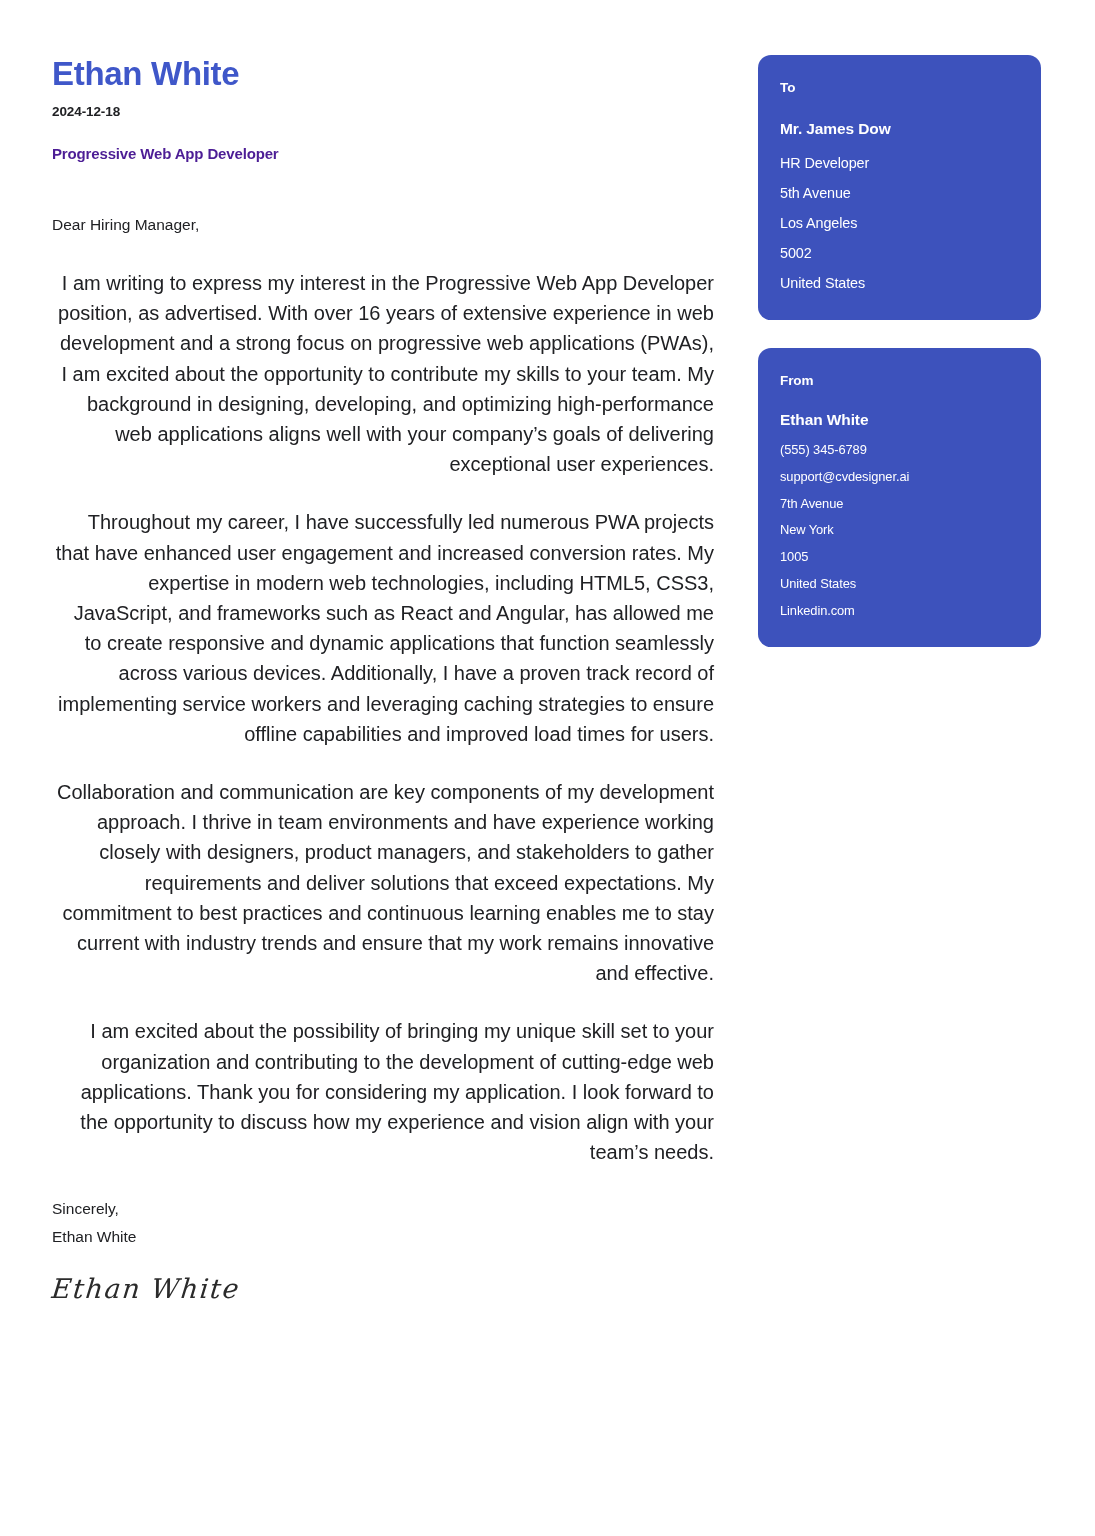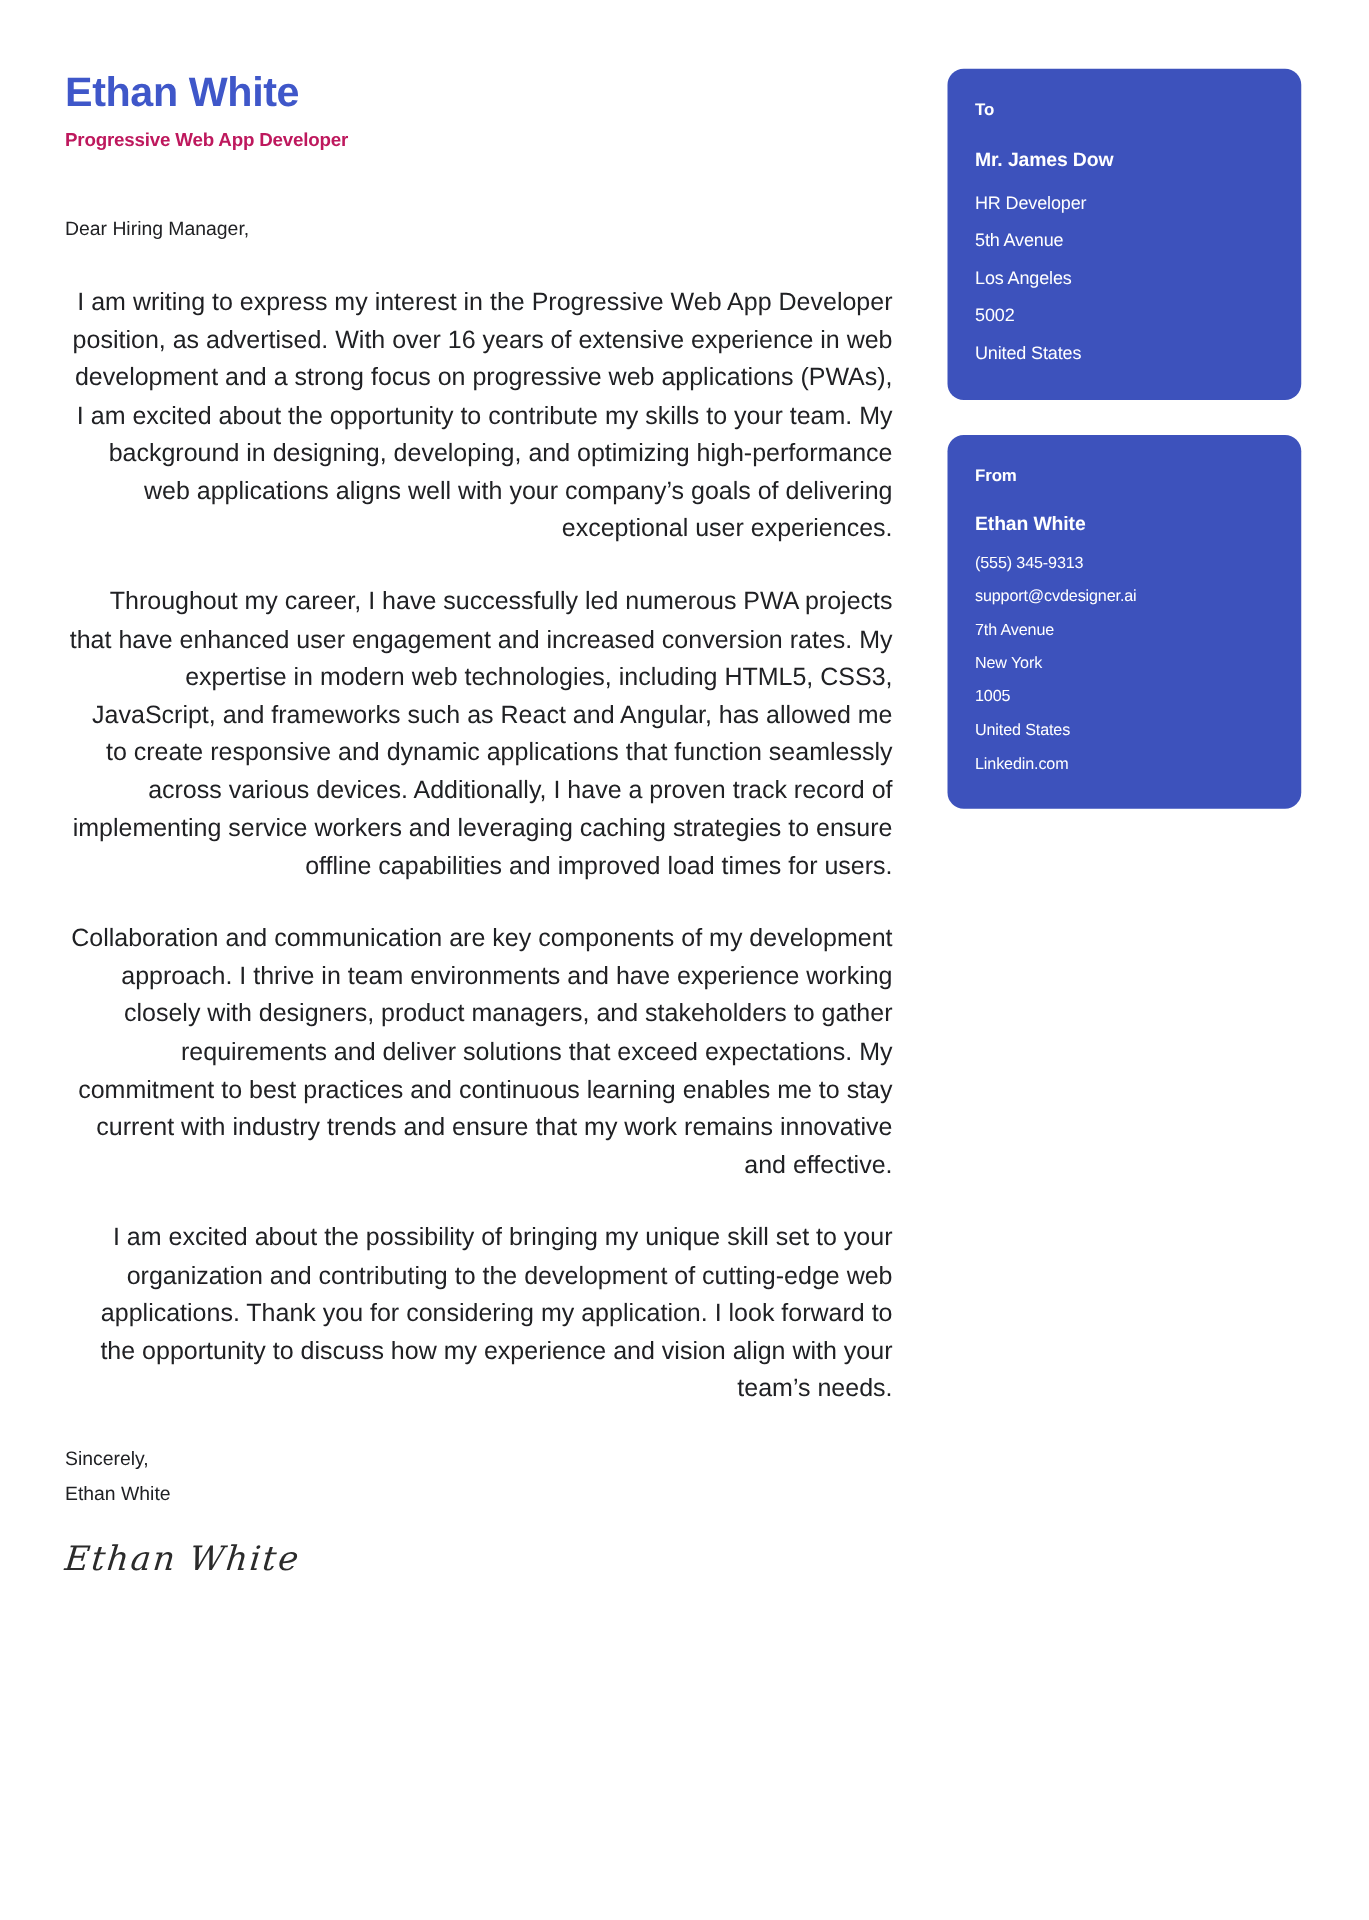--- a/index.html
+++ b/index.html
@@ -40,21 +40,21 @@
   .letter-date {
     font-size: 13.5px;
     font-weight: bold;
     color: #202124;
     margin: 0 0 26px 0;
     letter-spacing: -0.1px;
   }
   .job-title {
     font-size: 15px;
     font-weight: bold;
-    color: #be185d;
+    color: #4c1d95;
     margin: 0 0 48px 0;
     letter-spacing: -0.15px;
   }
   .salutation {
     font-size: 15.5px;
     line-height: 30px;
     color: #202124;
     margin: 0 0 28px 0;
   }
   .body-par {
@@ -127,20 +127,21 @@
 </style>
 </head>
 <body>
 
 <div class="page">
 
   <div class="letter">
 
     <h1 class="applicant-name">Ethan White</h1>
 
+    <div class="letter-date">2024-12-18</div>
 
     <div class="job-title">Progressive Web App Developer</div>
 
     <p class="salutation">Dear Hiring Manager,</p>
 
     <p class="body-par">I am writing to express my interest in the Progressive Web App Developer position, as advertised. With over 16 years of extensive experience in web development and a strong focus on progressive web applications (PWAs), I am excited about the opportunity to contribute my skills to your team. My background in designing, developing, and optimizing high-performance web applications aligns well with your company’s goals of delivering exceptional user experiences.</p>
 
     <p class="body-par">Throughout my career, I have successfully led numerous PWA projects that have enhanced user engagement and increased conversion rates. My expertise in modern web technologies, including HTML5, CSS3, JavaScript, and frameworks such as React and Angular, has allowed me to create responsive and dynamic applications that function seamlessly across various devices. Additionally, I have a proven track record of implementing service workers and leveraging caching strategies to ensure offline capabilities and improved load times for users.</p>
 
     <p class="body-par">Collaboration and communication are key components of my development approach. I thrive in team environments and have experience working closely with designers, product managers, and stakeholders to gather requirements and deliver solutions that exceed expectations. My commitment to best practices and continuous learning enables me to stay current with industry trends and ensure that my work remains innovative and effective.</p>
@@ -163,21 +164,21 @@
       <div class="card-line">HR Developer</div>
       <div class="card-line">5th Avenue</div>
       <div class="card-line">Los Angeles</div>
       <div class="card-line">5002</div>
       <div class="card-line">United States</div>
     </div>
 
     <div class="card from">
       <div class="card-label">From</div>
       <div class="card-person">Ethan White</div>
-      <div class="card-line">(555) 345-9313</div>
+      <div class="card-line">(555) 345-6789</div>
       <div class="card-line">support@cvdesigner.ai</div>
       <div class="card-line">7th Avenue</div>
       <div class="card-line">New York</div>
       <div class="card-line">1005</div>
       <div class="card-line">United States</div>
       <div class="card-line">Linkedin.com</div>
     </div>
 
   </div>
 

